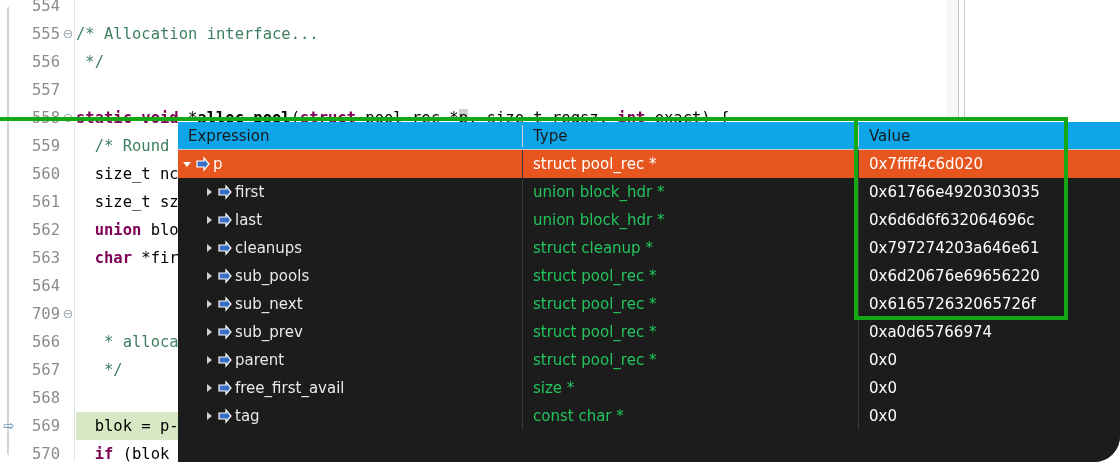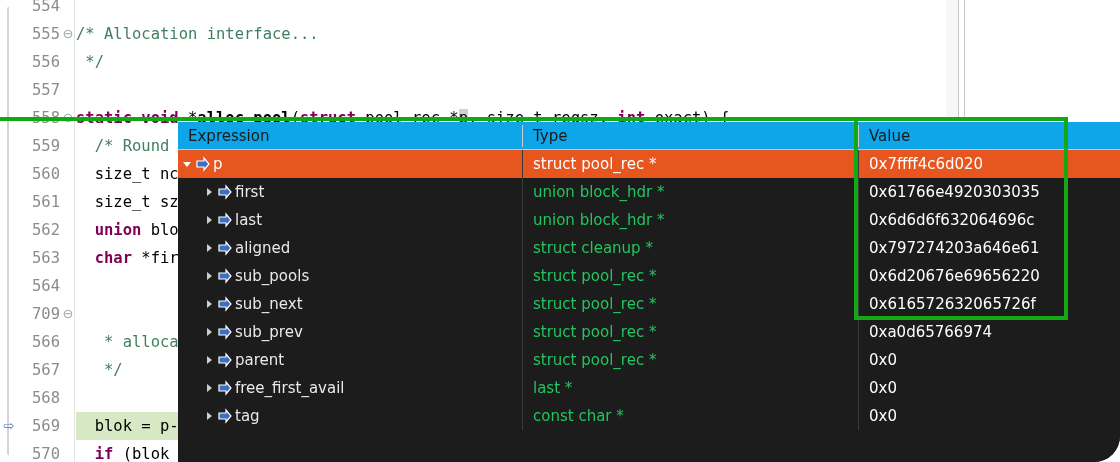--- a/index.html
+++ b/index.html
@@ -284,21 +284,21 @@
         <div class="vv-row">
           <div class="vv-colsep" style="left: 344px;"></div>
           <div class="vv-colsep" style="left: 680px;"></div>
           <div class="vv-expr" style="left: 26px; width: 308px;">
             <div class="tw">
               <div class="tri-right"></div>
             </div>
             <div class="varicon"><svg width="18" height="28" viewBox="0 0 18 28">
                 <path d="M2 11 h7 v-3 l5 6 -5 6 v-3 h-7 z" fill="#3a6fc4" stroke="#ffffff" stroke-width="1.2"></path>
               </svg></div>
-            <span>aligned</span>
+            <span>cleanups</span>
           </div>
           <div class="vv-type" style="left: 355px; width: 325px;">struct cleanup *</div>
           <div class="vv-val" style="left: 691px; width: 251px;">0x797274203a646e61</div>
         </div>
         <div class="vv-row">
           <div class="vv-colsep" style="left: 344px;"></div>
           <div class="vv-colsep" style="left: 680px;"></div>
           <div class="vv-expr" style="left: 26px; width: 308px;">
             <div class="tw">
               <div class="tri-right"></div>
@@ -361,21 +361,21 @@
           <div class="vv-colsep" style="left: 680px;"></div>
           <div class="vv-expr" style="left: 26px; width: 308px;">
             <div class="tw">
               <div class="tri-right"></div>
             </div>
             <div class="varicon"><svg width="18" height="28" viewBox="0 0 18 28">
                 <path d="M2 11 h7 v-3 l5 6 -5 6 v-3 h-7 z" fill="#3a6fc4" stroke="#ffffff" stroke-width="1.2"></path>
               </svg></div>
             <span>free_first_avail</span>
           </div>
-          <div class="vv-type" style="left: 355px; width: 325px;">last *</div>
+          <div class="vv-type" style="left: 355px; width: 325px;">size *</div>
           <div class="vv-val" style="left: 691px; width: 251px;">0x0</div>
         </div>
         <div class="vv-row">
           <div class="vv-colsep" style="left: 344px;"></div>
           <div class="vv-colsep" style="left: 680px;"></div>
           <div class="vv-expr" style="left: 26px; width: 308px;">
             <div class="tw">
               <div class="tri-right"></div>
             </div>
             <div class="varicon"><svg width="18" height="28" viewBox="0 0 18 28">

